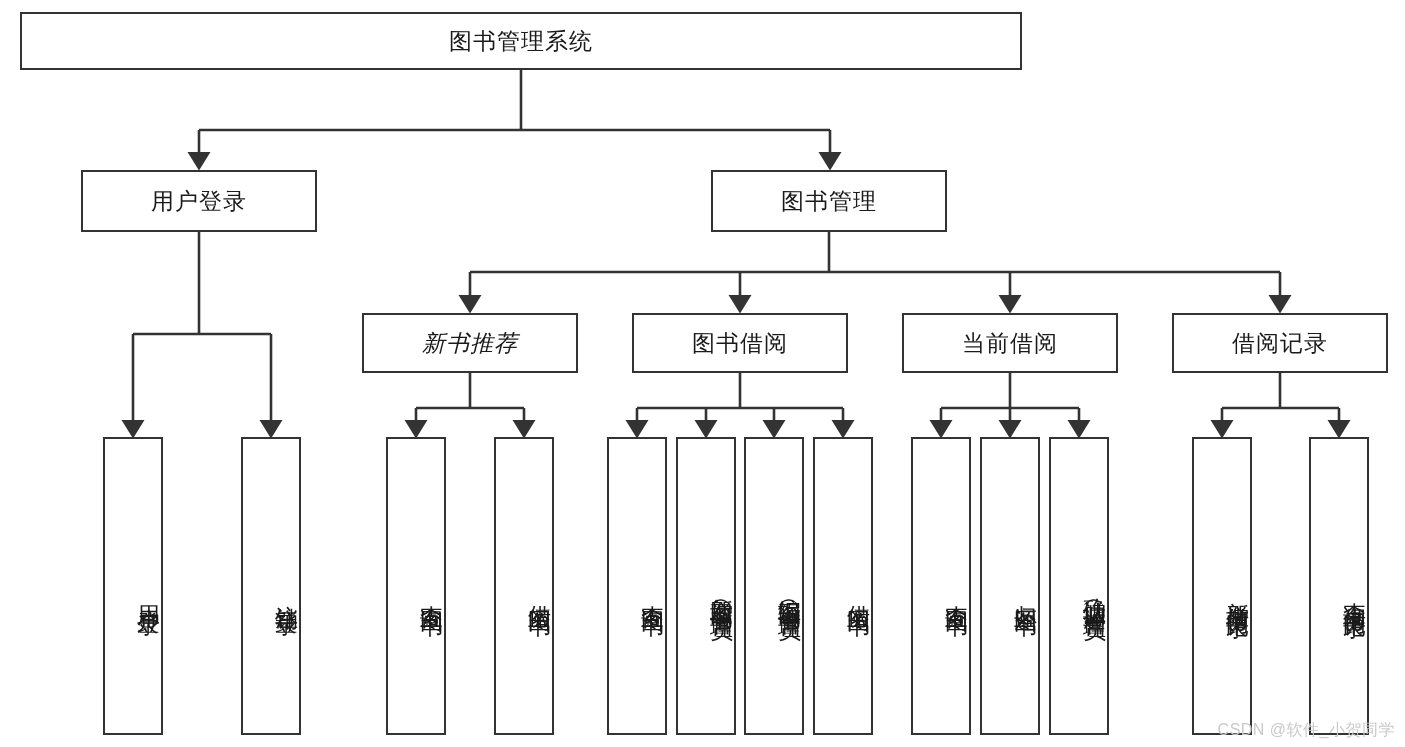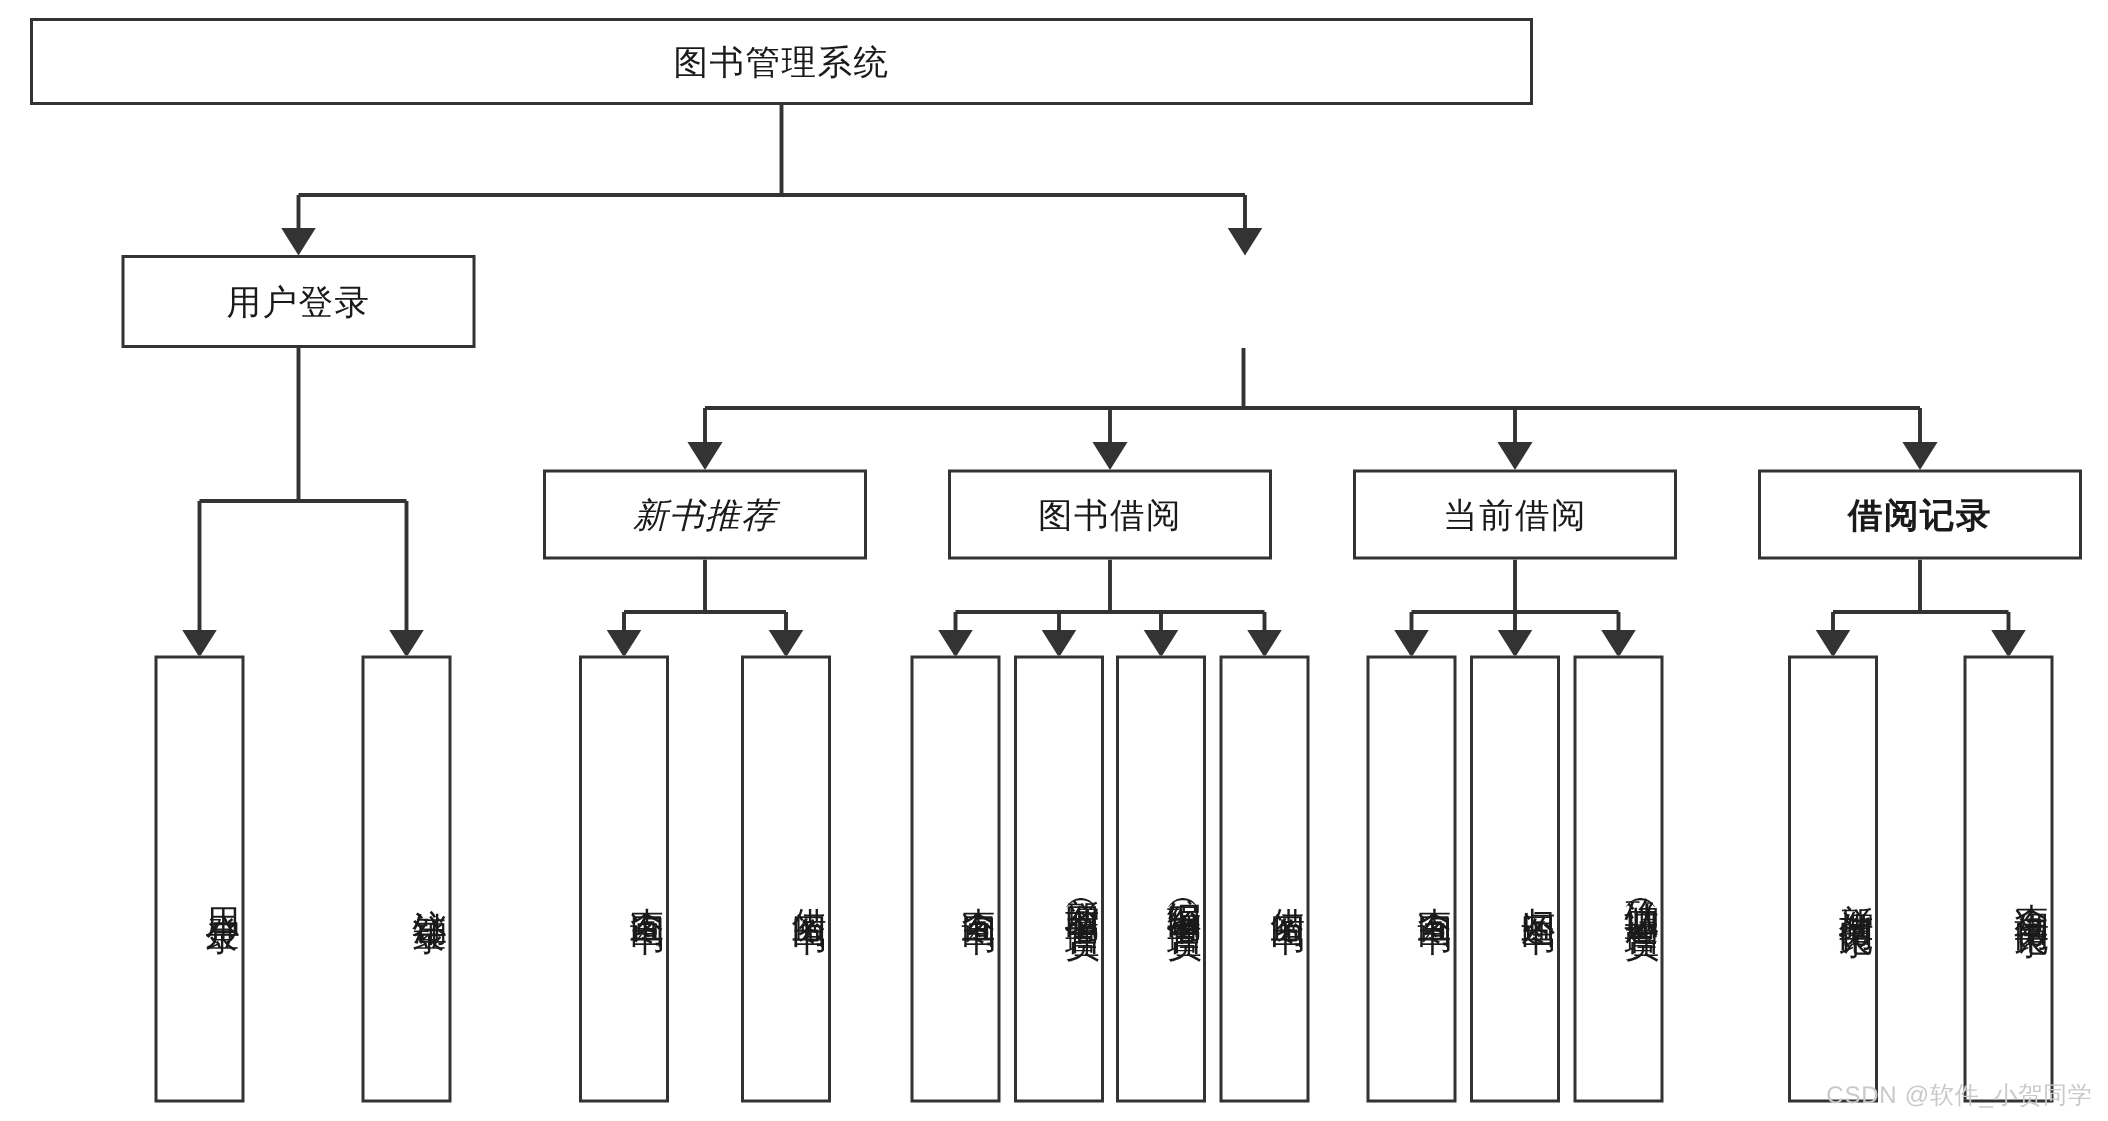--- a/index.html
+++ b/index.html
@@ -115,31 +115,34 @@
     </g>
   </svg>
 
   <div class="node horiz" style="left:20px;top:12px;width:1002px;height:58px;">
     <span class="lbl">图书管理系统</span>
   </div>
 
   <div class="node horiz" style="left:81px;top:170px;width:236px;height:62px;">
     <span class="lbl">用户登录</span>
   </div>
+  <div class="node horiz" style="left:711px;top:170px;width:236px;height:62px;">
+    <span class="lbl">图书管理</span>
+  </div>
 
   <div class="node horiz" style="left:362px;top:313px;width:216px;height:60px;font-style:italic;">
     <span class="lbl">新书推荐</span>
   </div>
   <div class="node horiz" style="left:902px;top:313px;width:216px;height:60px;">
     <span class="lbl">当前借阅</span>
   </div>
   <div class="node horiz" style="left:632px;top:313px;width:216px;height:60px;">
     <span class="lbl">图书借阅</span>
   </div>
-  <div class="node horiz" style="left:1172px;top:313px;width:216px;height:60px;font-weight:bold;">
+  <div class="node horiz" style="left:1172px;top:313px;width:216px;height:60px;">
     <span class="lbl">借阅记录</span>
   </div>
 
   <div class="node vert" style="left:103px;top:437px;width:60px;height:298px;">
     <span class="lbl">用户登录</span>
   </div>
   <div class="node vert" style="left:241px;top:437px;width:60px;height:298px;">
     <span class="lbl">注销登录</span>
   </div>
 

